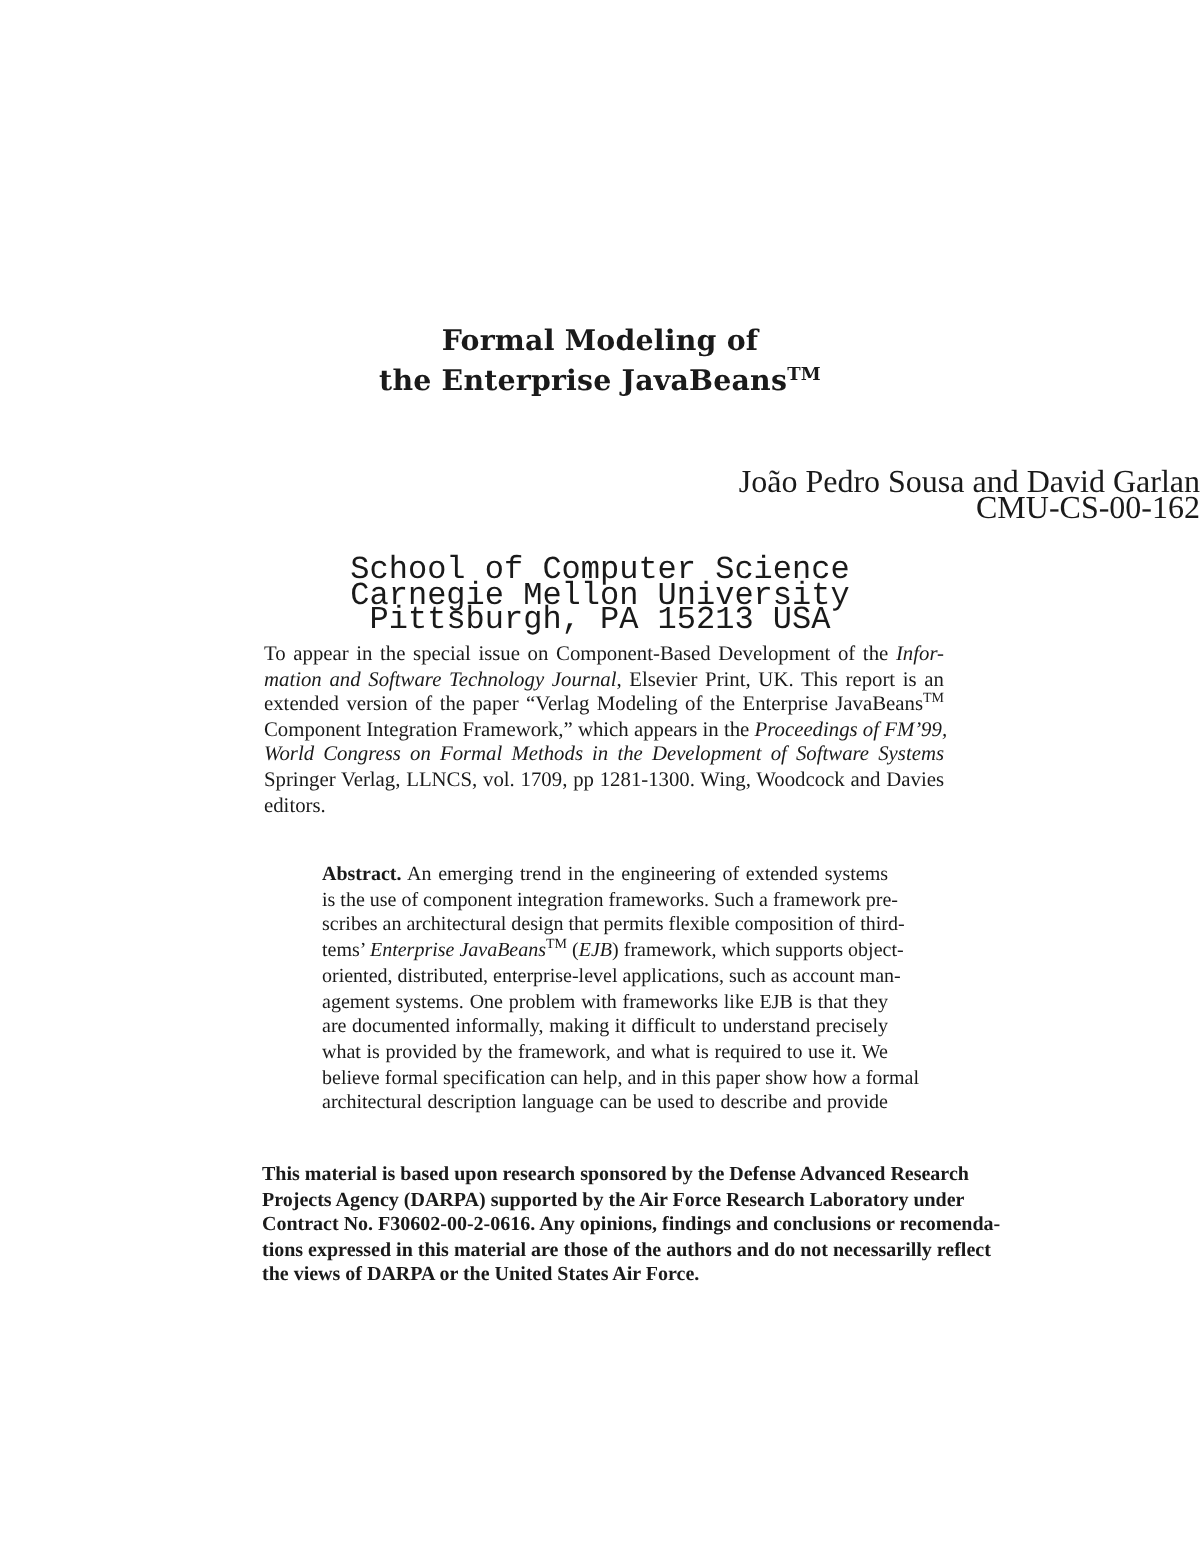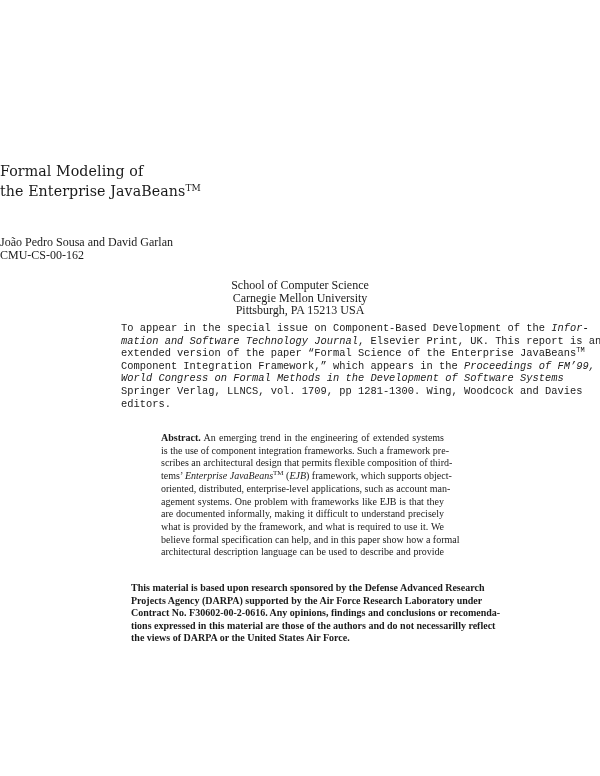--- a/index.html
+++ b/index.html
@@ -1,31 +1,31 @@
 <!DOCTYPE html>
 <html><head>
 <meta charset="utf-8">
 <style>
   html, body { margin: 0; padding: 0; background: #ffffff; }
   body { width: 600px; height: 776px; position: relative; overflow: hidden;
          font-family: "DejaVu Serif", "Liberation Serif", serif; color: #1a1a1a; }
   .page { position: absolute; left: 0; top: 0; width: 600px; height: 776px; }
-  .title { position: absolute; left: 0; width: 600px; top: 161px; 
-           font-family: "DejaVu Serif", serif; font-weight: normal; font-size: 14.2px; line-height: 20px; letter-spacing: 0.1px; }
+  .title { position: absolute; left: 0; width: 600px; top: 161px; text-align: center;
+           font-family: "DejaVu Serif", serif; font-weight: bold; font-size: 14.2px; line-height: 20px; letter-spacing: 0.1px; }
   .title sup { font-size: 9px; vertical-align: 5px; line-height: 0; }
-  .authors { position: absolute; left: 0; width: 600px; top: 236px; text-align: left;
-             font-family: "Liberation Serif", serif; font-size: 12px; line-height: 12.8px; }
+  .authors { position: absolute; left: 0; width: 600px; top: 236px; text-align: right;
+             font-family: "Liberation Serif", serif; font-size: 16px; line-height: 12.8px; }
   .affil { position: absolute; left: 0; width: 600px; top: 279px; text-align: center;
-           font-family: Liberation Serif, serif; font-size: 12px; line-height: 12.6px; }
+           font-family: Liberation Mono, monospace; font-size: 16px; line-height: 12.6px; }
   .para { position: absolute; font-family: "Liberation Serif", serif; font-size: 10.4px;
           line-height: 12.6px; text-align: justify; }
   .para .line { display: block; text-align: justify; text-align-last: justify; white-space: nowrap; }
   .para .line.last { text-align-last: left; }
   .para sup { font-size: 7px; vertical-align: 4px; line-height: 0; }
-  .intro { left: 121px; width: 340px; top: 322px; font-family: Liberation Mono, monospace; }
+  .intro { left: 132px; width: 340px; top: 322px; }
   .abstract { left: 161px; width: 283px; top: 432px; font-size: 10px; line-height: 12.7px; }
   .funding { left: 131px; width: 340px; top: 582px; font-size: 10px; line-height: 12.6px; font-weight: bold; }
   .bold { font-weight: bold; }
   i { font-style: italic; }
 </style>
 </head>
 <body>
 
 <div class="page">
 
@@ -41,21 +41,21 @@
 
   <div class="affil">
     <div>School of Computer Science</div>
     <div>Carnegie Mellon University</div>
     <div>Pittsburgh, PA 15213 USA</div>
   </div>
 
   <div class="para intro">
     <span class="line"><span>To appear in the special issue on Component-Based Development of the </span><i>Infor-</i></span>
     <span class="line"><i>mation and Software Technology Journal</i><span>, Elsevier Print, UK. This report is an</span></span>
-    <span class="line"><span>extended version of the paper “Formal Science of the Enterprise JavaBeans</span><sup>TM</sup></span>
+    <span class="line"><span>extended version of the paper “Verlag Modeling of the Enterprise JavaBeans</span><sup>TM</sup></span>
     <span class="line"><span>Component Integration Framework,” which appears in the </span><i>Proceedings of FM’99,</i></span>
     <span class="line"><i>World Congress on Formal Methods in the Development of Software Systems</i></span>
     <span class="line">Springer Verlag, LLNCS, vol. 1709, pp 1281-1300. Wing, Woodcock and Davies</span>
     <span class="line last">editors.</span>
   </div>
 
   <div class="para abstract">
     <span class="line"><span class="bold">Abstract.</span><span> An emerging trend in the engineering of extended systems</span></span>
     <span class="line">is the use of component integration frameworks. Such a framework pre-</span>
     <span class="line">scribes an architectural design that permits flexible composition of third-</span>

